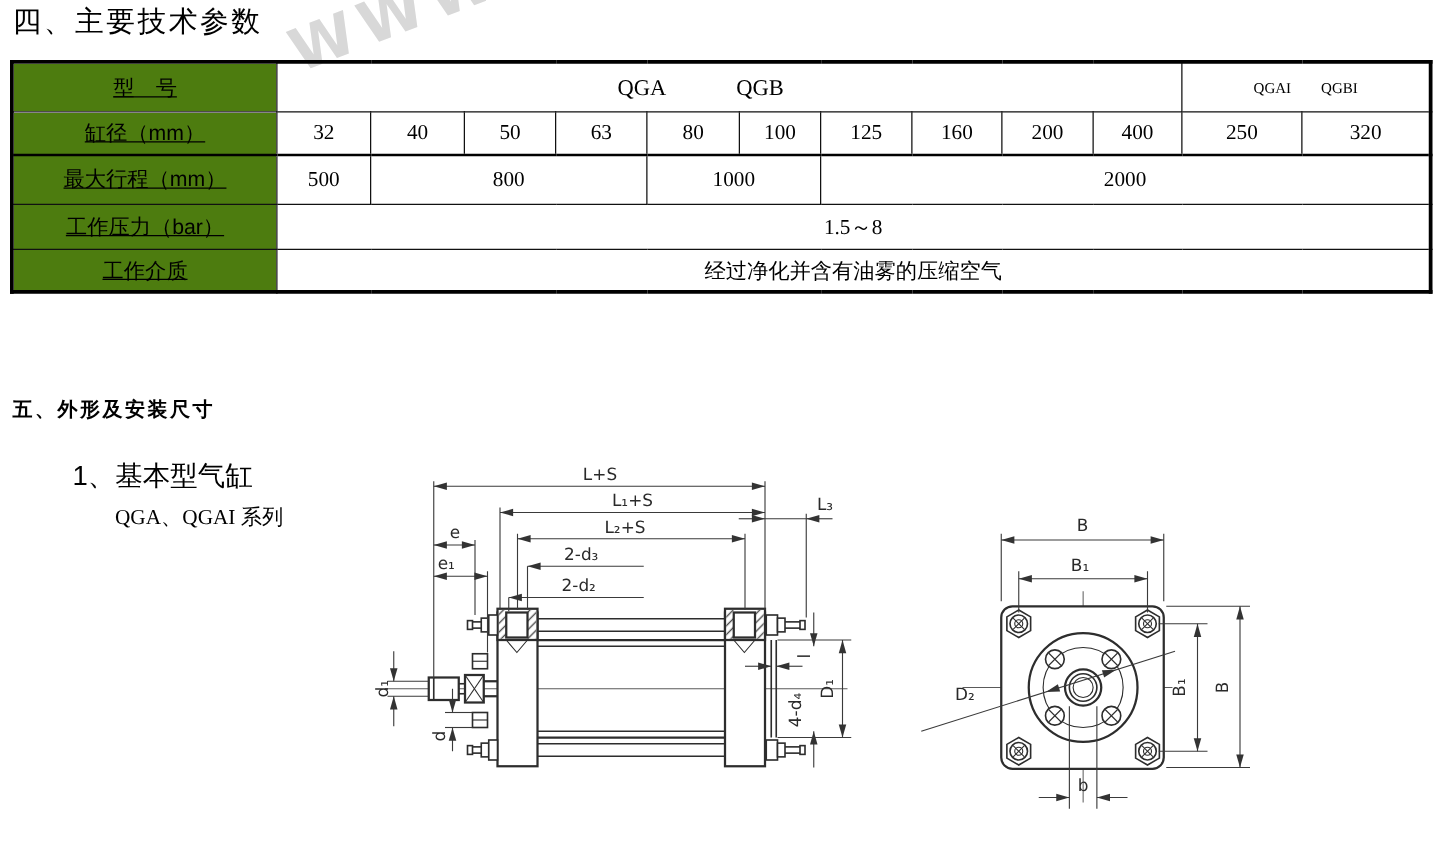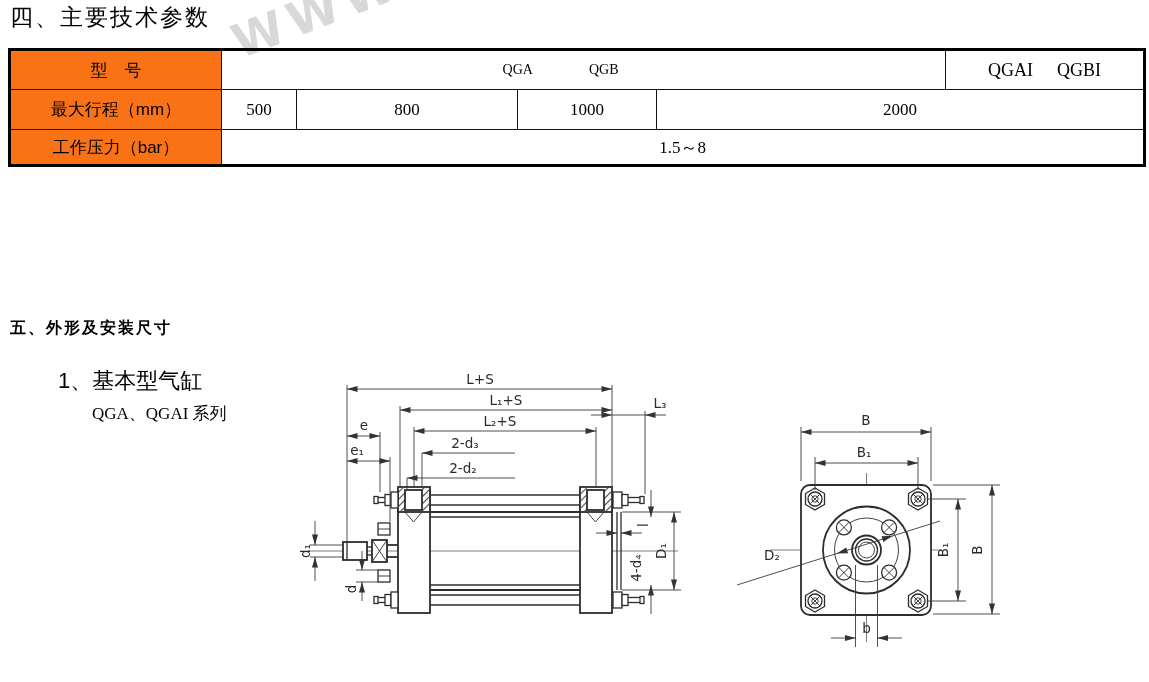--- a/index.html
+++ b/index.html
@@ -14,27 +14,27 @@
   .h-main2{position:absolute;left:10px;top:318px;font-size:16px;font-weight:bold;
            letter-spacing:2px;z-index:3;}
   .sub1{position:absolute;left:58px;top:366px;font-size:22px;z-index:3;}
   .sub2{position:absolute;left:92px;top:402px;font-size:17px;
         font-family:"Liberation Serif","DejaVu Serif",serif;z-index:3;}
   table.spec{position:absolute;left:8px;top:48px;width:1135px;z-index:2;
              border-collapse:collapse;table-layout:fixed;background:transparent;}
   table.spec{border:3px solid #000;}
   table.spec td{border:1.5px solid #111;text-align:center;vertical-align:middle;
                 padding:0;font-size:17px;overflow:hidden;}
-  td.lbl{background:#f97316;font-size:17px;}
+  td.lbl{background:#4d7c0f;font-size:17px;text-decoration:underline;}
   .val{font-family:"Liberation Serif","DejaVu Serif",serif;font-size:18px;}
   tr.r-bore td{border-bottom:2.5px solid #000;}
   .pair{display:flex;justify-content:center;align-items:center;gap:56px;
-        font-family:"Liberation Serif","DejaVu Serif",serif;font-size:14px;padding-right:46px;}
+        font-family:"Liberation Serif","DejaVu Serif",serif;font-size:18px;padding-right:46px;}
   .pair2{display:flex;justify-content:center;align-items:center;gap:24px;
-         font-family:"Liberation Serif","DejaVu Serif",serif;font-size:18px;}
+         font-family:"Liberation Serif","DejaVu Serif",serif;font-size:12px;}
   svg.draw{position:absolute;z-index:2;}
   #svg-side{left:300px;top:368px;}
   #svg-front{left:720px;top:395px;}
   .obj{fill:none;stroke:#2d2d2d;stroke-width:1.8;}
   .objf{fill:#fff;stroke:#2d2d2d;stroke-width:1.8;}
   .obj2{fill:#fff;stroke:#2d2d2d;stroke-width:1.3;}
   .ln2{fill:none;stroke:#2d2d2d;stroke-width:1.3;}
   .thin{fill:none;stroke:#2d2d2d;stroke-width:0.9;}
   .cl{stroke:#5a5a5a;stroke-width:0.8;fill:none;}
   .dim{stroke:#3a3a3a;stroke-width:0.9;fill:none;}
@@ -74,30 +74,49 @@
             <span>QGB</span>
           </div>
         </td>
         <td colspan="2">
           <div class="pair2">
             <span>QGAI</span>
             <span>QGBI</span>
           </div>
         </td>
       </tr>
+      <tr style="height:34px" class="r-bore">
+        <td class="lbl">缸径（mm）</td>
+        <td class="val">32</td>
+        <td class="val">40</td>
+        <td class="val">50</td>
+        <td class="val">63</td>
+        <td class="val">80</td>
+        <td class="val">100</td>
+        <td class="val">125</td>
+        <td class="val">160</td>
+        <td class="val">200</td>
+        <td class="val">400</td>
+        <td class="val">250</td>
+        <td class="val">320</td>
+      </tr>
       <tr style="height:40px">
         <td class="lbl">最大行程（mm）</td>
         <td class="val">500</td>
         <td class="val" colspan="3">800</td>
         <td class="val" colspan="2">1000</td>
         <td class="val" colspan="6">2000</td>
       </tr>
       <tr style="height:36px">
         <td class="lbl">工作压力（bar）</td>
         <td class="val" colspan="12">1.5～8</td>
+      </tr>
+      <tr style="height:34px">
+        <td class="lbl">工作介质</td>
+        <td class="val" colspan="12">经过净化并含有油雾的压缩空气</td>
       </tr>
     </tbody>
   </table>
 
   <div class="h-main2">五、外形及安装尺寸</div>
   <div class="sub1">1、基本型气缸</div>
   <div class="sub2">QGA、QGAI 系列</div>
 
   <svg id="svg-side" class="draw" width="480" height="304" viewBox="0 0 480 304">
     <defs>

